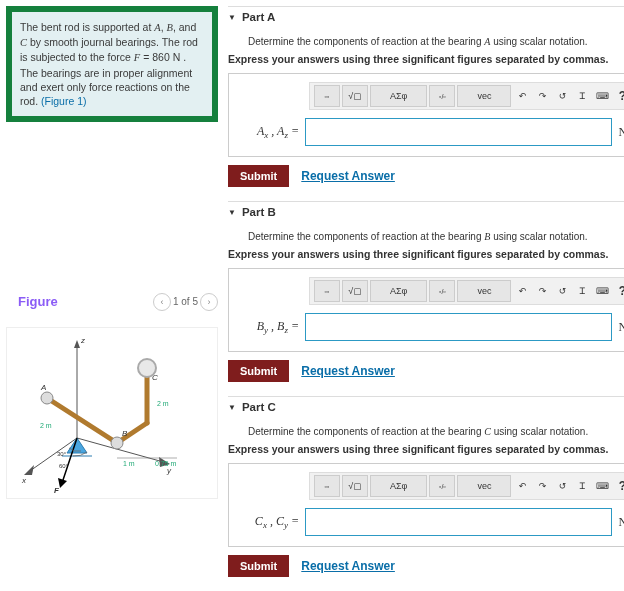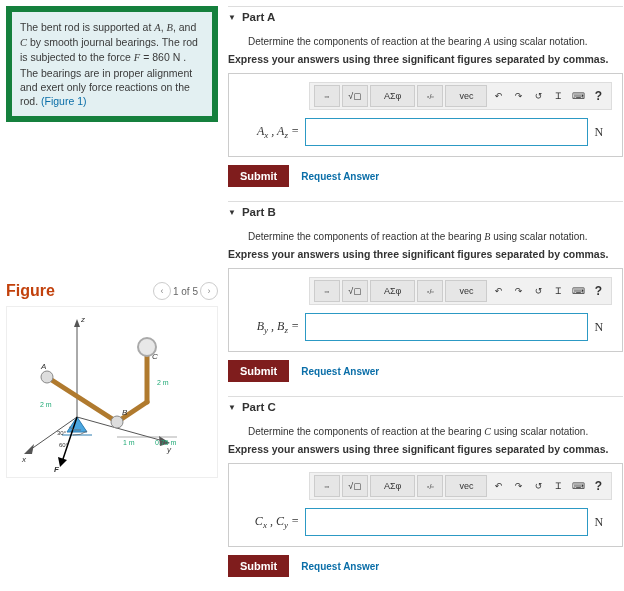--- a/index.html
+++ b/index.html
@@ -34,24 +34,24 @@
   .problem-box i { font-style: italic; font-family: 'Times New Roman', serif; }
   .link { color: #0a6ea8; cursor: pointer; }
   .figure-block { margin-top: 160px; }
   .figure-head {
     display: flex;
     align-items: center;
     justify-content: space-between;
     margin-bottom: 6px;
   }
   .figure-head h3 {
-    font-size: 16px;
-    font-weight: bold;
-    margin: 0;
-    color: #c2410c;
+    font-size: 13px;
+    font-weight: bold;
+    margin: 12px;
+    color: #8b5cf6;
   }
   .pager {
     display: flex;
     align-items: center;
     gap: 2px;
     font-size: 10px;
     color: #666;
   }
   .pager .chev {
     width: 16px; height: 16px; border: 1px solid #ccc; border-radius: 50%;
@@ -111,21 +111,21 @@
     border: 1px solid #ccc;
     background: #e6e6e6;
     width: 24px;
     height: 20px;
     display: inline-flex;
     align-items: center;
     justify-content: center;
     font-size: 9px;
     color: #333;
   }
-  .tbtn.wide { width: auto; padding: 0 13px; }
+  .tbtn.wide { width: auto; padding: 0 19px; }
   .tbtn.plain { border: none; background: transparent; width: 18px; }
   .q-mark { font-weight: bold; font-size: 12px; }
   .input-row {
     display: flex;
     align-items: center;
     gap: 6px;
   }
   .lhs {
     width: 60px;
     text-align: right;
@@ -156,22 +156,23 @@
     background: #7f1d1d;
     color: #fff;
     border: none;
     padding: 5px 12px;
     font-size: 11px;
     font-weight: bold;
     cursor: pointer;
   }
   .req-ans {
     color: #0a6ea8;
-    font-size: 10px;
-    font-weight: bold;
+    font-size: 12px;
+    font-weight: bold;
+    text-decoration: underline;
     cursor: pointer;
   }
   sub { font-size: 0.75em; }
 </style>
 </head>
 <body>
 
 <div class="wrap">
   <div class="left-col">
     <div class="problem-box">

